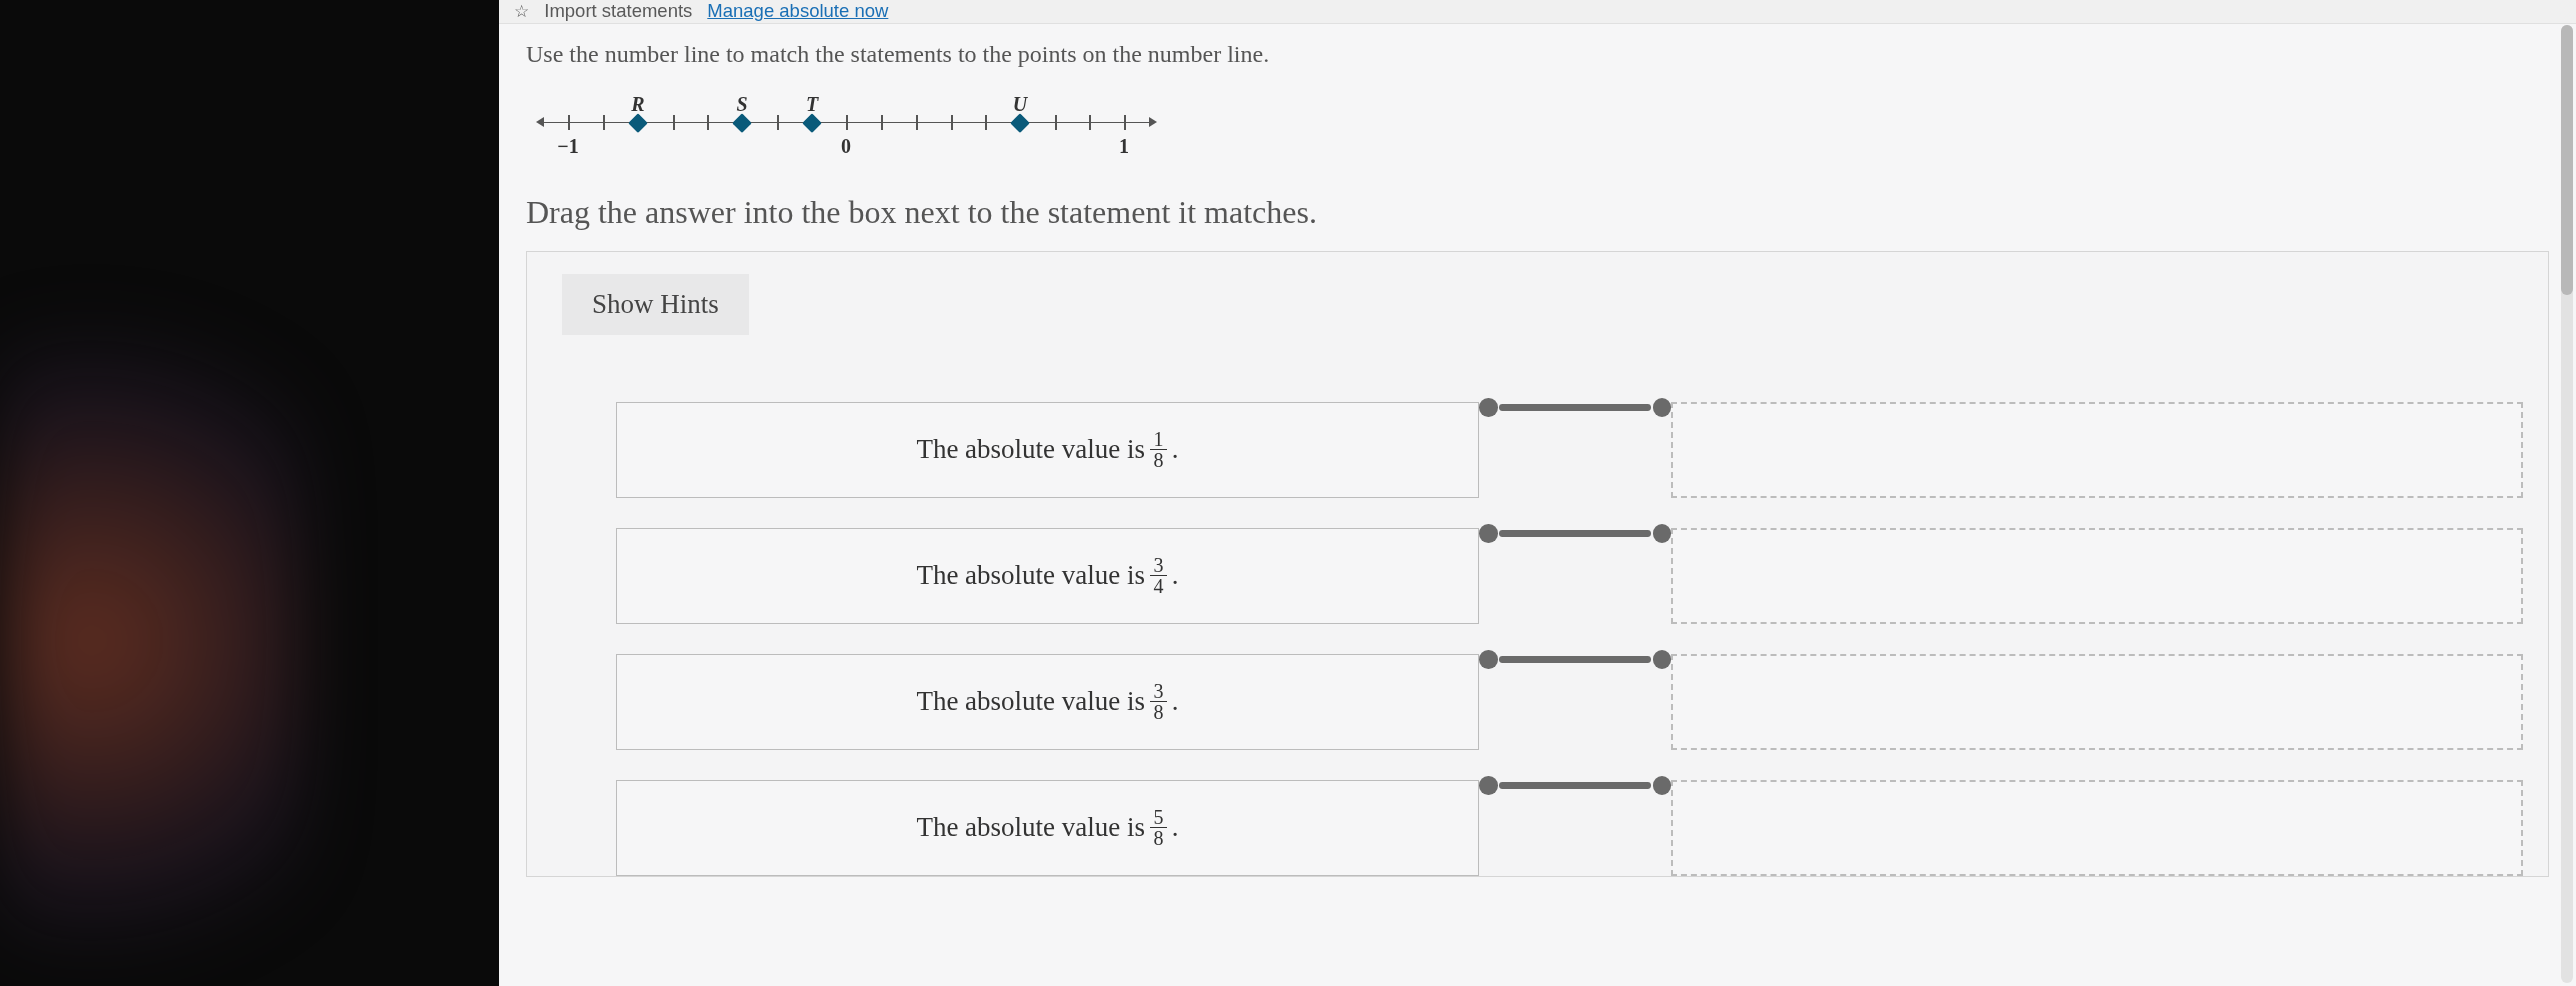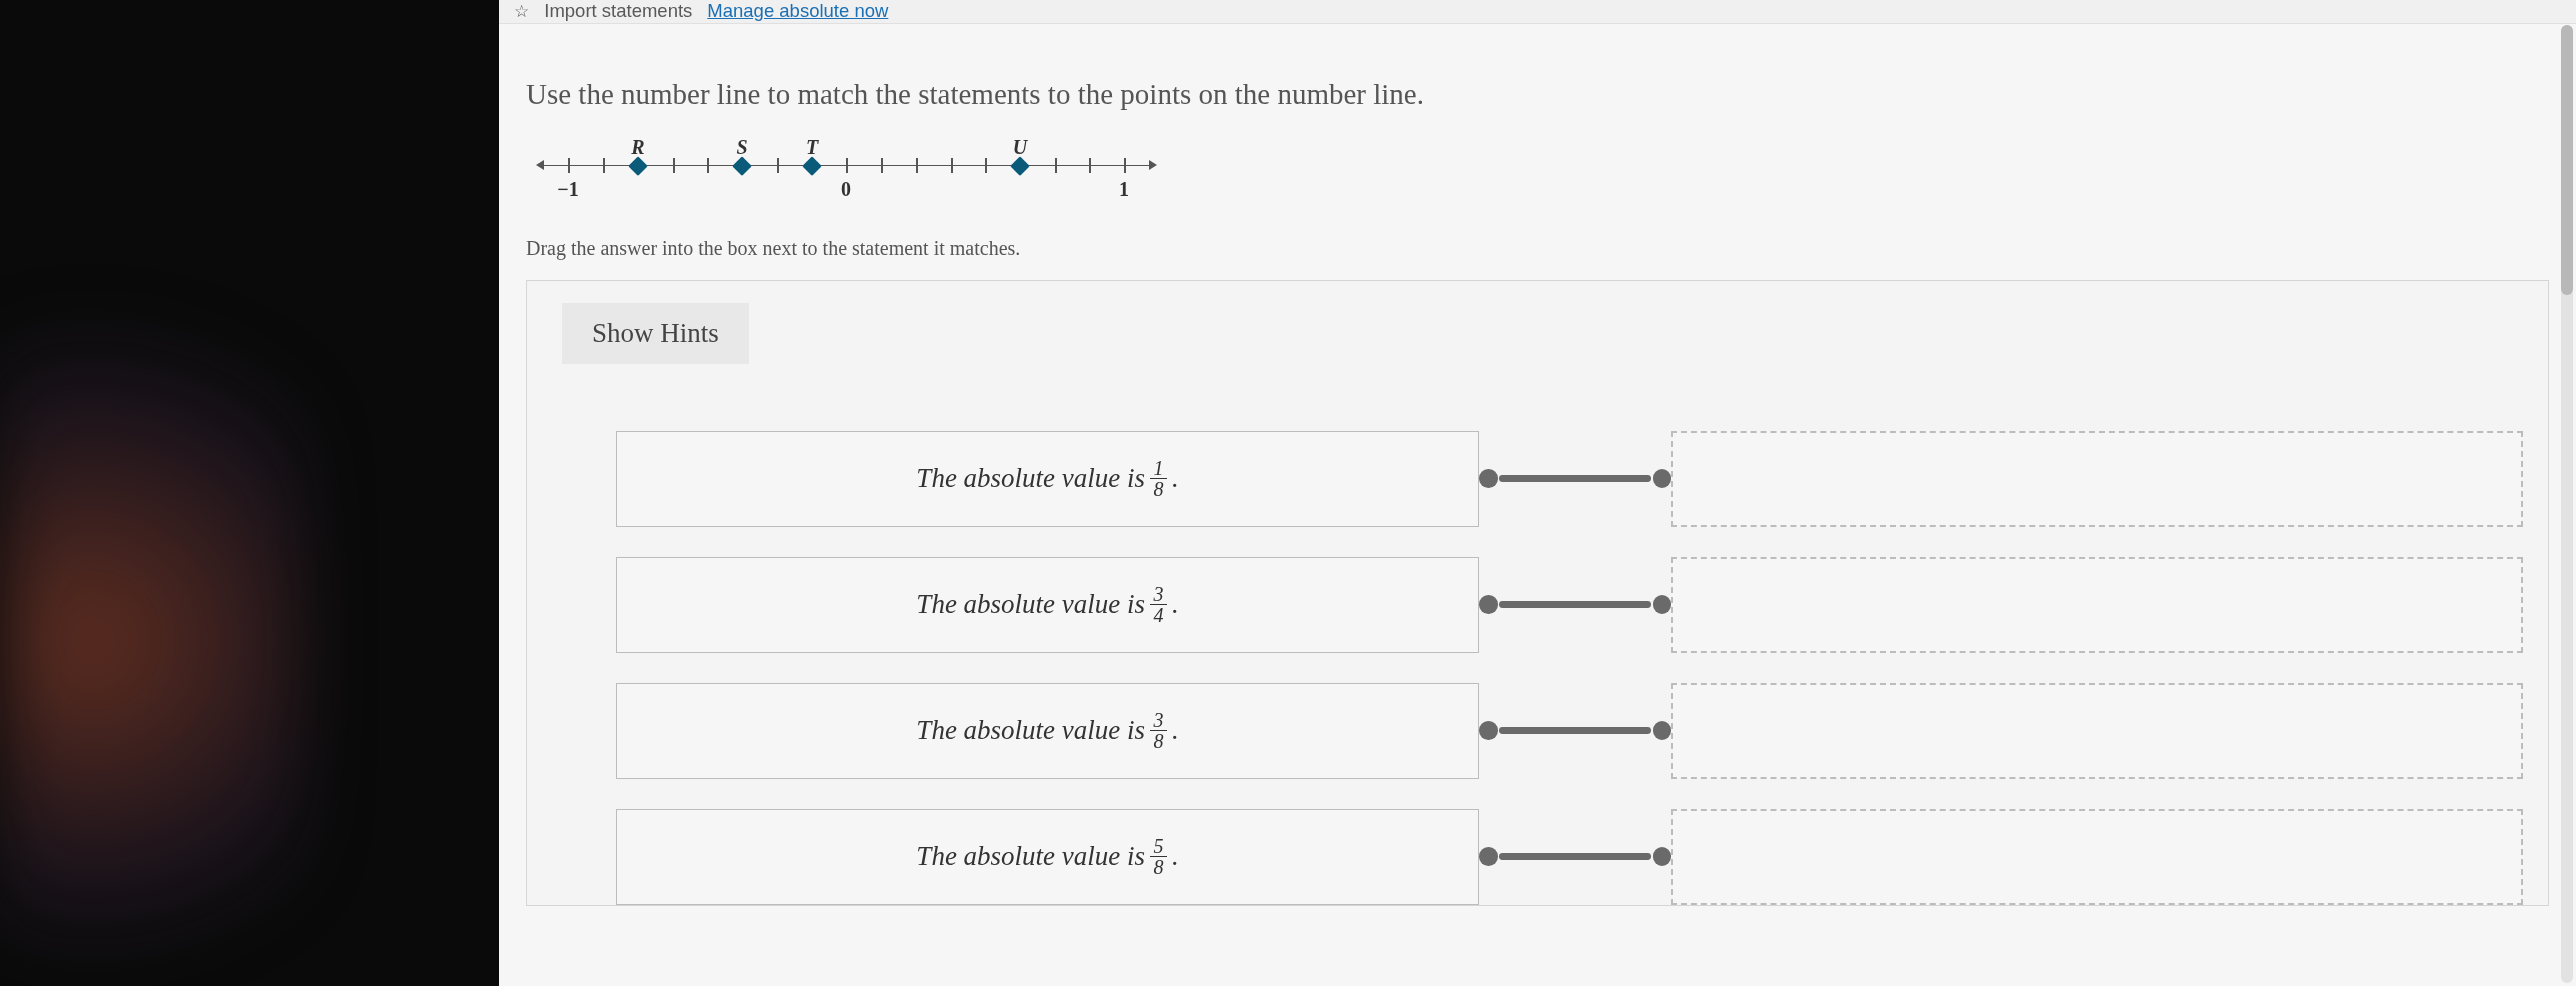--- a/index.html
+++ b/index.html
@@ -5,36 +5,36 @@
   * { box-sizing: border-box; margin: 0; padding: 0; }
   html, body { width: 2576px; height: 986px; font-family: Georgia, 'Times New Roman', serif; overflow: hidden; }
   body { display: flex; }
   .left-dark { width: 500px; height: 100%; background: #0a0a0a; position: relative; }
   .left-dark .blur { position: absolute; top: 295px; left: 0; width: 303px; height: 691px; background: radial-gradient(circle at 30% 50%, rgba(200,90,60,0.45), rgba(60,40,70,0.3) 60%, transparent 80%); filter: blur(34px); }
   .main { flex: 1; height: 100%; background: #f6f6f7; position: relative; }
   .fav-bar { height: 23.6px; display: flex; align-items: center; gap: 15px; padding-left: 15px; background: #f0f0f0; font-family: 'Segoe UI', Arial, sans-serif; font-size: 18.5px; color: #595959; border-bottom: 0.8px solid #e0e0e0; }
   .fav-bar .star { font-size: 17px; }
   .fav-bar .link { color: #1a6fb5; text-decoration: underline; cursor: pointer; }
   .content { padding: 17px 27px 0 27px; position: relative; }
-  .instr { font-size: 29px; color: #555; margin-bottom: 25px; margin-top: 37px; }
+  .instr { font-size: 24px; color: #555; margin-bottom: 25px; }
   .numline-wrap { margin-left: 17px; margin-bottom: 40px; }
   .numline { position: relative; width: 607px; height: 61px; }
   .axis { position: absolute; top: 29px; left: 0; right: 0; height: 1.7px; background: #555; }
   .axis::before, .axis::after { content: ''; position: absolute; top: -4.2px; width: 0; height: 0; border-top: 5px solid transparent; border-bottom: 5px solid transparent; }
   .axis::before { left: -6.7px; border-right: 8.4px solid #555; }
   .axis::after { right: -6.7px; border-left: 8.4px solid #555; }
   .tick { position: absolute; top: 22px; width: 1.7px; height: 15px; background: #555; }
   .point { position: absolute; top: 23px; width: 13.5px; height: 13.5px; background: #0a5a7a; border-radius: 1.7px; transform: translateX(-50%) rotate(45deg); }
   .nl-label { position: absolute; font-size: 20px; font-style: italic; font-weight: bold; color: #333; transform: translateX(-50%); }
   .nl-num { position: absolute; top: 42px; font-size: 20px; font-weight: bold; color: #333; transform: translateX(-50%); }
-  .instr2 { font-size: 20px; color: #555; margin-bottom: 20px; }
+  .instr2 { font-size: 32px; color: #555; margin-bottom: 20px; }
   .work-area { border: 0.8px solid #d5d5d5; border-top: 1.7px solid #d5d5d5; padding: 22px 25px 0 35px; background: #f4f4f5; position: relative; }
   .hints-btn { display: inline-block; background: #e8e8e9; padding: 15px 30px; font-size: 27px; color: #444; cursor: pointer; margin-bottom: 67px; }
   .rows { display: flex; flex-direction: column; gap: 30px; padding-left: 54px; }
-  .row { display: flex; align-items: center; gap: 0; font-style: italic; }
+  .row { display: flex; gap: 0; }
   .stmt-box { width: 863px; height: 96px; border: 1.7px solid #bcbcbc; display: flex; align-items: center; justify-content: center; font-size: 27px; color: #333; background: #f6f6f7; }
   .stmt-box .frac { display: inline-flex; flex-direction: column; align-items: center; font-size: 20px; line-height: 1; margin: 0 5px; vertical-align: middle; }
   .stmt-box .frac .n { border-bottom: 1.3px solid #333; padding: 0 3.4px; }
   .stmt-box .frac .d { padding: 0 3.4px; }
   .connector { width: 192px; height: 11.8px; position: relative; display: flex; align-items: center; }
   .connector .bar { flex: 1; height: 6.7px; background: #6a6a6a; border-radius: 3.4px; margin: 0 1.7px; }
   .connector .knob { width: 18.5px; height: 18.5px; background: #6a6a6a; border-radius: 50%; }
   .drop-box { width: 852px; height: 96px; border: 2.5px dashed #bcbcbc; background: #f6f6f7; }
   .scrollbar { position: absolute; right: 3.4px; top: 25px; width: 11.8px; bottom: 3.4px; background: #e2e2e2; border-radius: 5.9px; }
   .scroll-thumb { position: absolute; top: 0; left: 0; right: 0; height: 270px; background: #b8b8b8; border-radius: 5.9px; }

